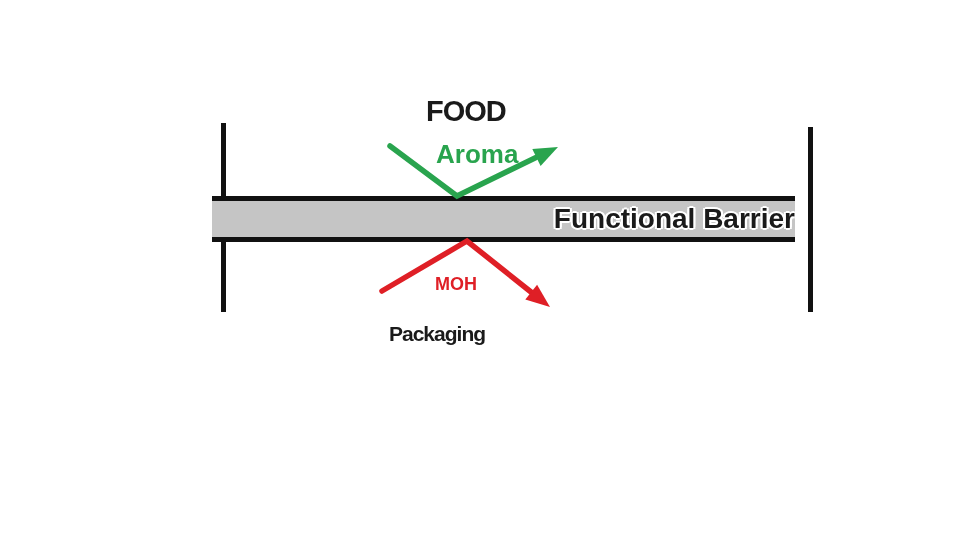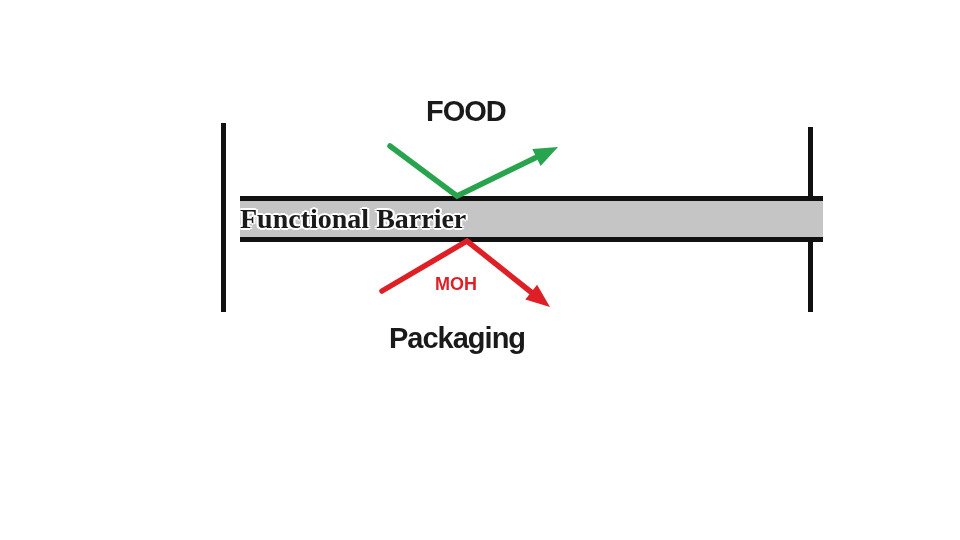--- a/index.html
+++ b/index.html
@@ -23,21 +23,21 @@
   }
   .food {
     left: 426px;
     top: 95px;
     font-size: 29px;
     letter-spacing: -1px;
   }
   .packaging {
     left: 389px;
     top: 322px;
-    font-size: 29px;
+    font-size: 21px;
     letter-spacing: -1px;
   }
   .aroma {
     left: 436px;
     top: 139px;
     font-size: 26px;
     color: var(--aroma-green, #29a44e);
   }
   .moh {
     left: 435px;
@@ -47,31 +47,30 @@
   }
   .wall {
     position: absolute;
     width: 5px;
     background: var(--line-black, #111111);
   }
   .wall.left  { left: 221px; top: 123px; height: 189px; }
   .wall.right { left: 808px; top: 127px; height: 185px; }
   .barrier {
     position: absolute;
-    left: 240px;
+    left: 212px;
     top: 196px;
     width: 583px;
     height: 36px;
     background: var(--barrier-fill, #c5c5c5);
     border-top: 5px solid var(--line-black, #111111);
     border-bottom: 5px solid var(--line-black, #111111);
     display: flex;
     align-items: center;
-    justify-content: flex-start;
-    font-family: Liberation Serif, serif;
+    justify-content: flex-end;
   }
   .barrier-text {
     font-weight: bold;
     font-size: 28px;
     color: #1a1a1a;
     letter-spacing: 0px;
     text-shadow:
       -2px -1px 0 #ffffff, 2px -1px 0 #ffffff,
       -2px  1px 0 #ffffff, 2px  1px 0 #ffffff,
        0   -2px 0 #ffffff, 0    2px 0 #ffffff;
@@ -83,20 +82,21 @@
     pointer-events: none;
   }
 </style>
 </head>
 <body>
 
 <div class="canvas">
 
   <div class="label food">FOOD</div>
 
+  <div class="label aroma">Aroma</div>
 
   <div class="wall left"></div>
 
   <div class="wall right"></div>
 
   <div class="barrier">
     <span class="barrier-text">Functional Barrier</span>
   </div>
 
   <svg class="arrows-layer" width="960" height="540" viewBox="0 0 960 540">

